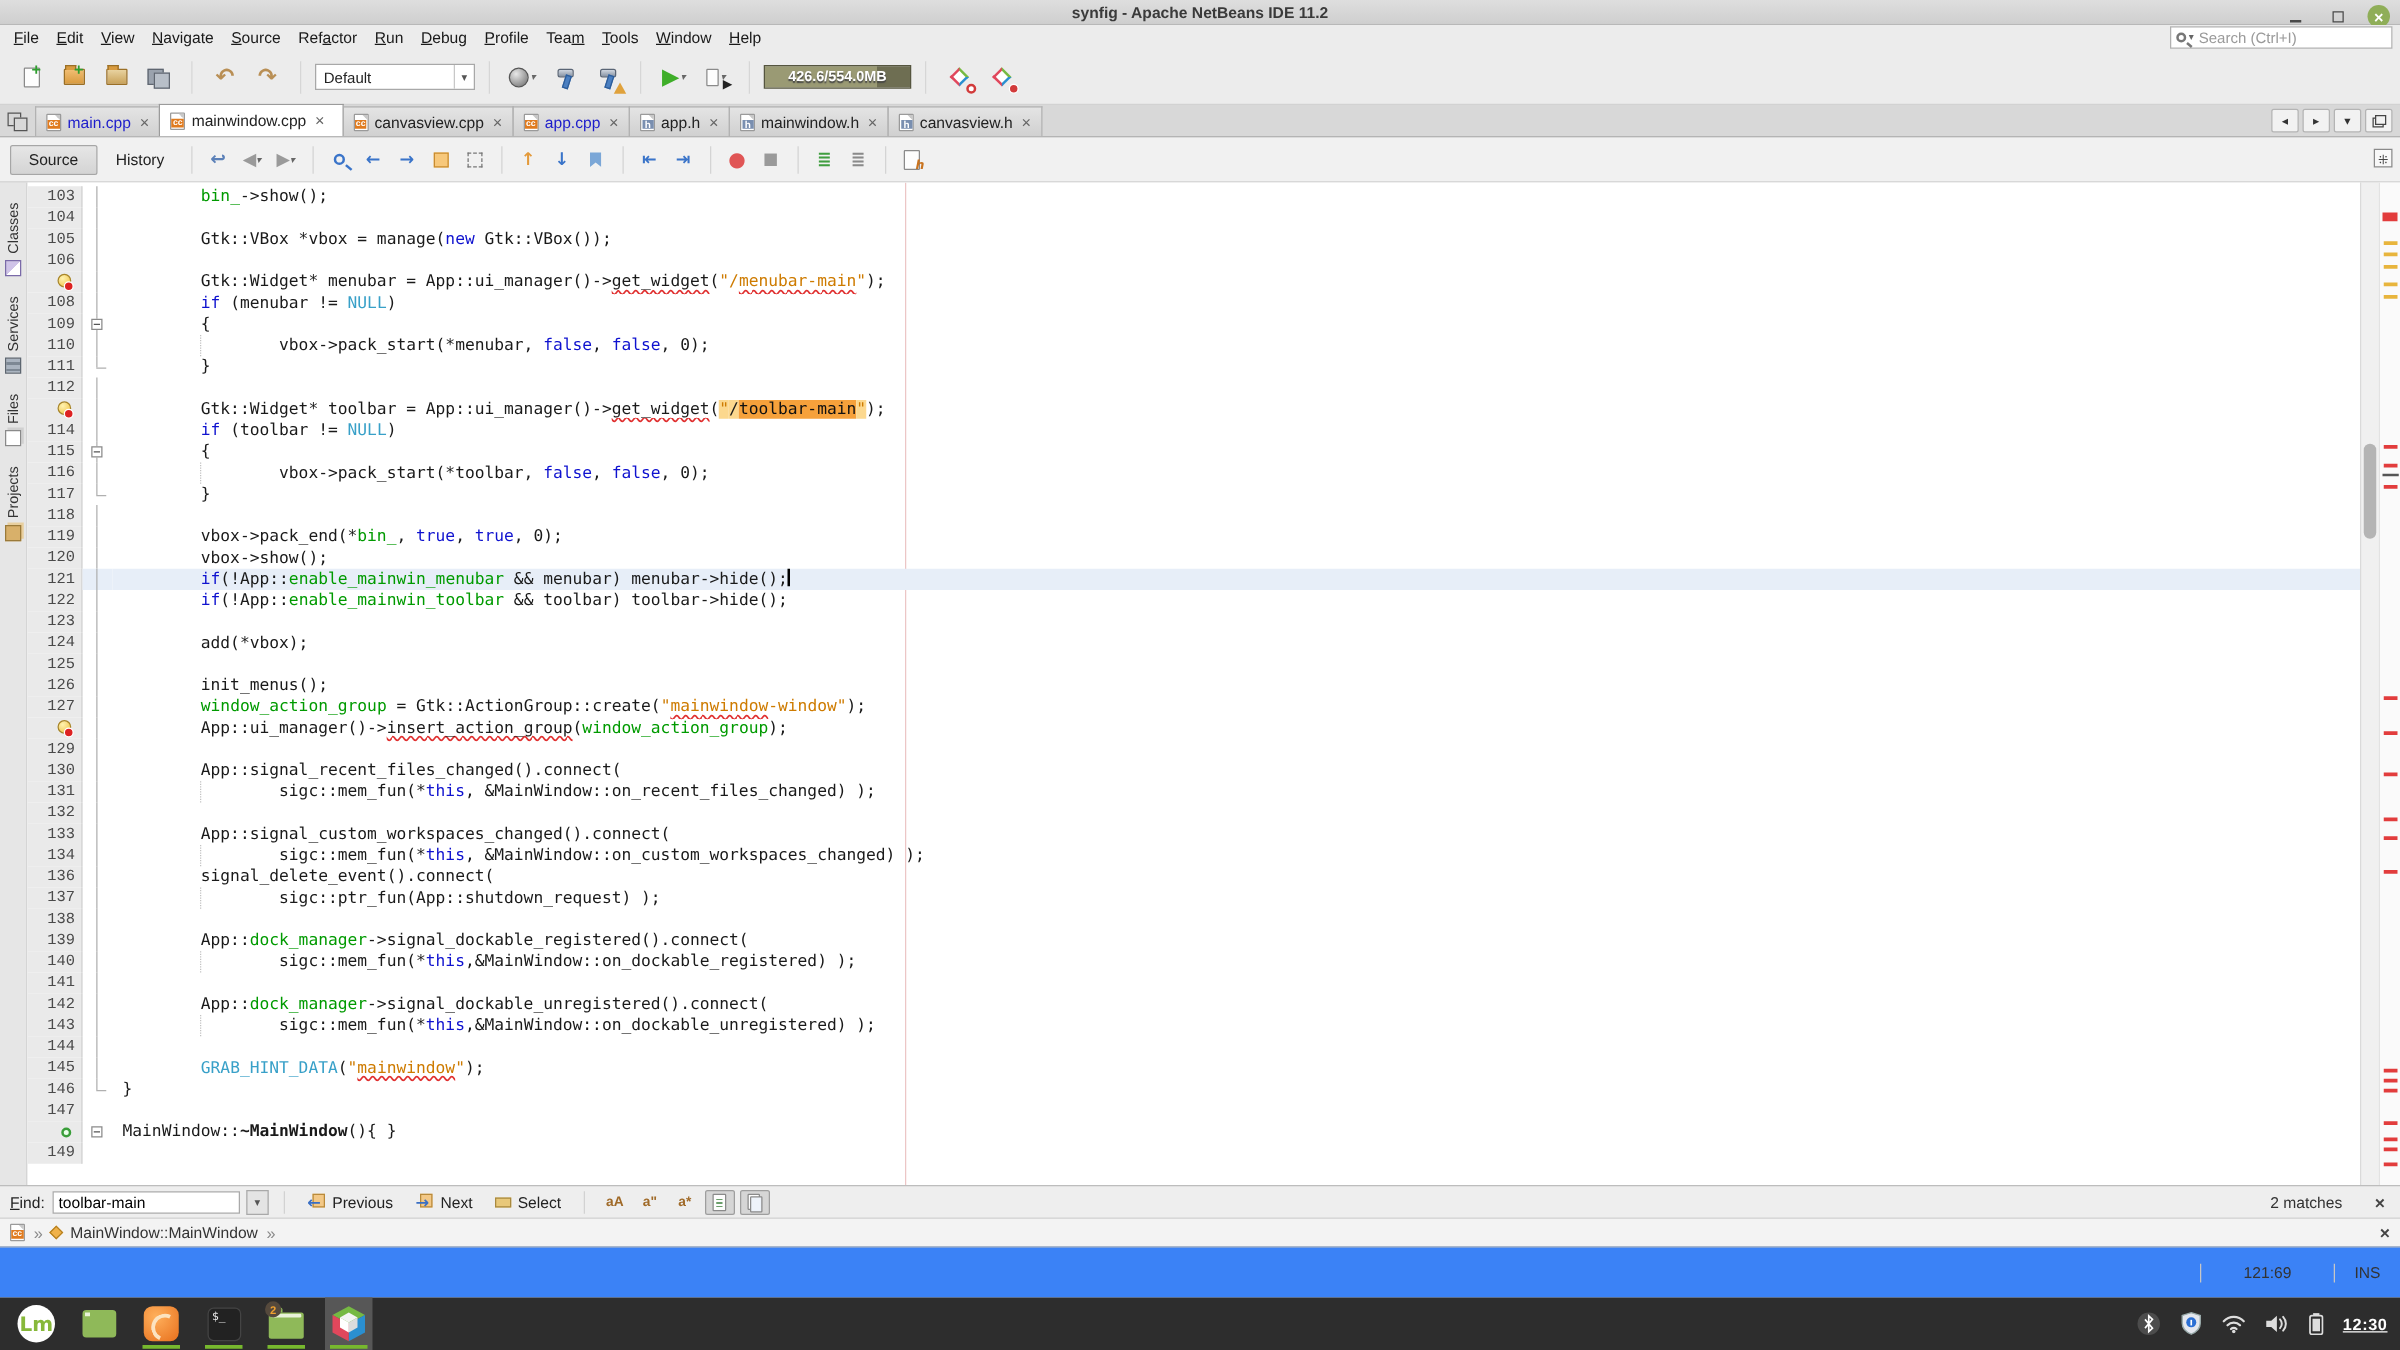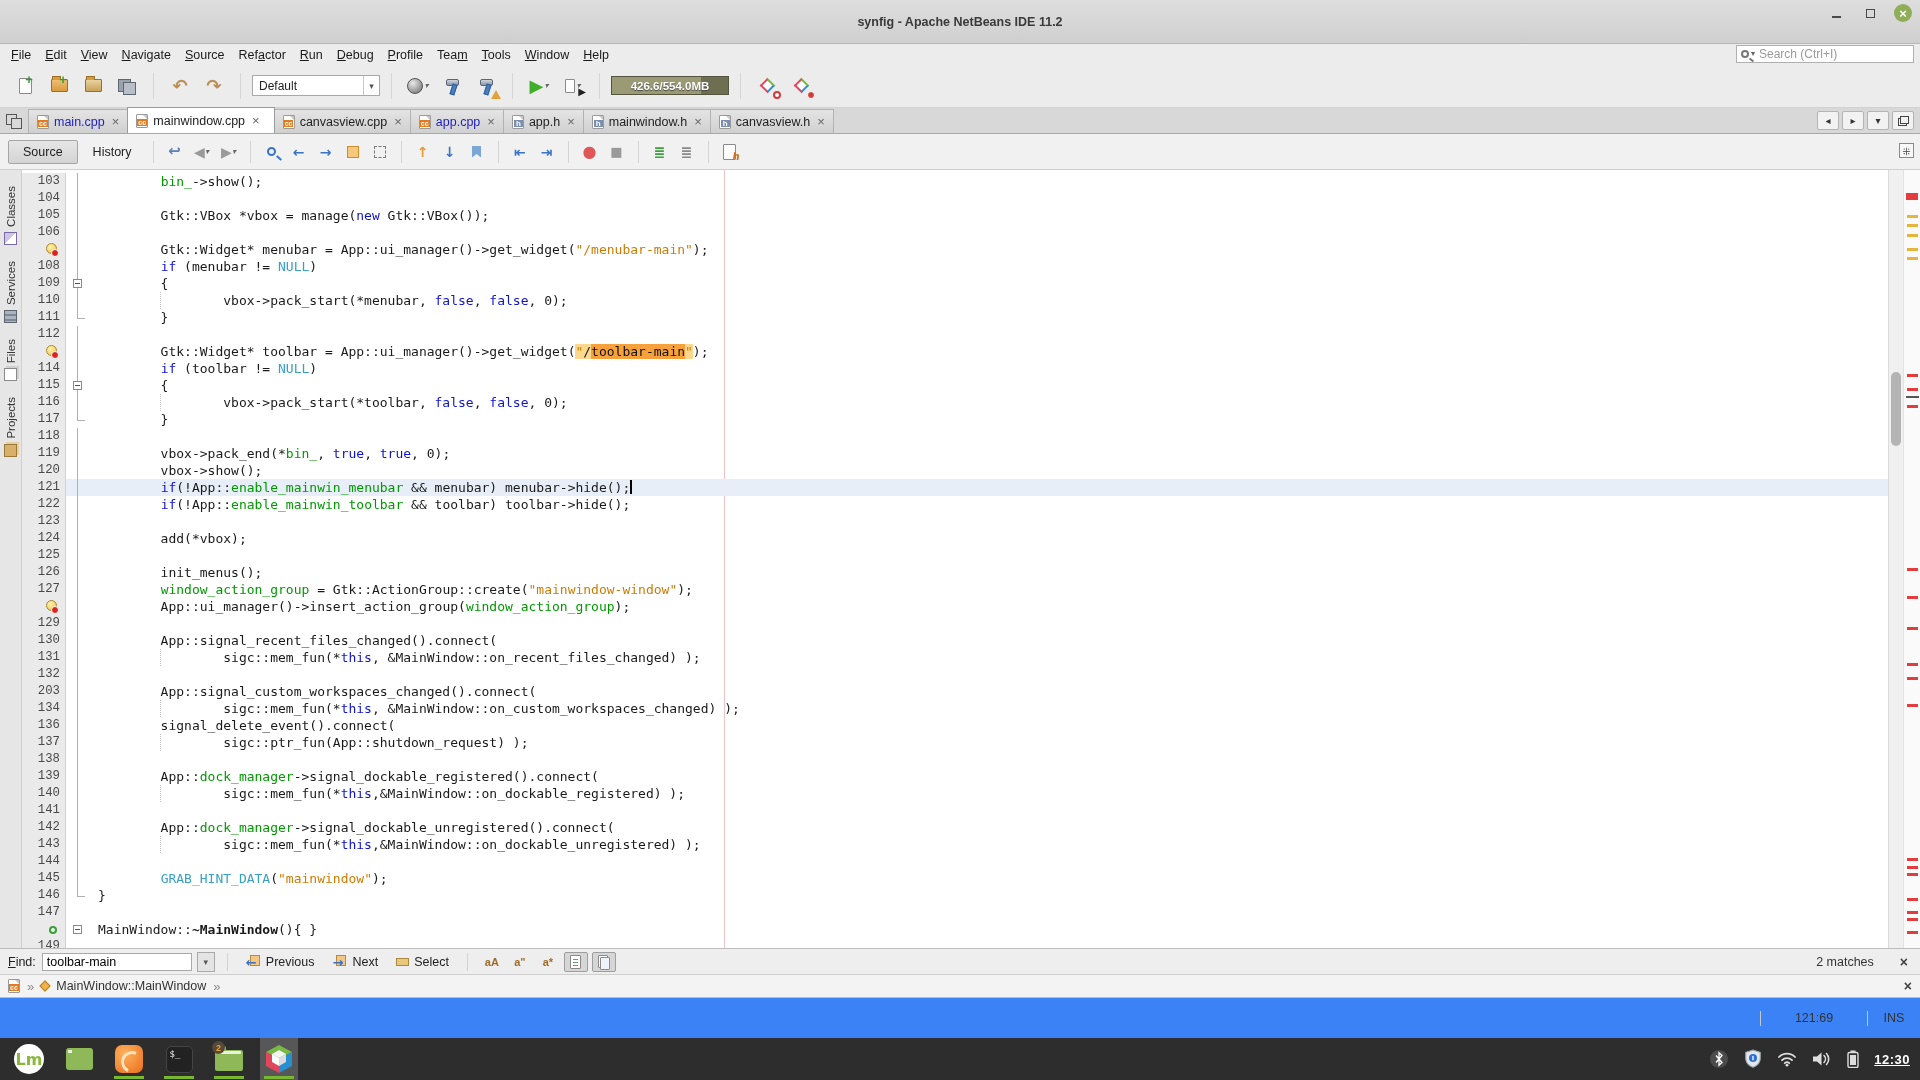--- a/index.html
+++ b/index.html
@@ -1,21 +1,21 @@
 <!DOCTYPE html>
 <html><head>
 <meta charset="utf-8">
 <style>
   html,body{margin:0;padding:0;background:#555;}
   *{box-sizing:border-box;}
   .screen{position:relative;width:1920px;height:1080px;background:#ececec;
     font-family:"Liberation Sans",sans-serif;color:#222;overflow:hidden;
     display:flex;flex-direction:column;}
   
-  .titlebar{height:44px;background:linear-gradient(#dedede,#cfcfcf);border-bottom:1px solid #b8b8b8;
+  .titlebar{height:20px;background:linear-gradient(#dedede,#cfcfcf);border-bottom:1px solid #b8b8b8;
     position:relative;display:flex;align-items:center;justify-content:center;flex:none;}
   .title{font-size:12.5px;font-weight:bold;color:#3a3a3a;}
   .winbtns{position:absolute;right:8px;top:0;height:26px;display:flex;align-items:center;gap:14px;}
   .wbtn{width:20px;height:20px;display:flex;align-items:center;justify-content:center;
     color:#4a4a4a;font-size:13px;cursor:default;}
   .wbtn.close{background:#8fae58;border-radius:50%;width:18px;height:18px;color:#fff;font-weight:bold;}
   .glyph-restore{width:9px;height:9px;border:1.4px solid #4a4a4a;}
   .glyph-min{width:9px;height:2px;background:#4a4a4a;margin-top:8px;}
   
   .menubar{height:20px;background:#ececec;display:flex;align-items:center;padding-left:4px;flex:none;position:relative;}
@@ -113,21 +113,21 @@
   .ln{width:44px;flex:none;background:#eaeaea;border-right:1px solid #d2d2d2;color:#4a4a4a;
     font-family:Liberation Mono, monospace;font-size:12.3px;display:flex;align-items:center;justify-content:flex-end;padding-right:5px;}
   .fold{width:24px;flex:none;position:relative;}
   .txt{flex:1;font-family:"DejaVu Sans Mono",monospace;font-size:13px;white-space:pre;color:#1a1a1a;position:relative;padding-left:8px;}
   .row.cur .fold,.row.cur .txt{background:#e7eef8;}
   .k{color:#0f12cf;}
   .s{color:#ce7b00;}
   .g{color:#009a00;}
   .m{color:#38a0c8;}
   .b{font-weight:bold;}
-  .w{text-decoration-style:wavy;text-decoration-color:#e03030;text-underline-offset:2px;}
+  .w{text-decoration:underline;text-decoration-style:wavy;text-decoration-color:#e03030;text-underline-offset:2px;}
   .h1{background:#f6a13b;color:#111;}
   .h2{background:#fcd88e;}
   .caret{display:inline-block;width:1.5px;height:14px;background:#000;vertical-align:-2px;}
   .guide{position:absolute;left:70px;top:0;bottom:0;border-left:1px dotted #c2c2c2;}
   .vl{position:absolute;left:11px;top:0;bottom:0;width:1px;background:#b0b0b0;}
   .vl.half{bottom:50%;}
   .helbow{position:absolute;left:11px;top:50%;width:8px;height:1px;background:#b0b0b0;}
   .fbox{position:absolute;left:7px;top:4px;width:9px;height:9px;background:#fff;border:1px solid #8a8a8a;}
   .fbox::after{content:'';position:absolute;left:1px;top:3px;width:5px;height:1px;background:#555;}
   .bulb{position:relative;display:inline-block;width:12px;height:14px;margin-right:2px;}
@@ -644,21 +644,21 @@
             <span class="txt"><i class="guide"></i><span>                sigc::mem_fun(*</span><span class="k">this</span><span>, &amp;MainWindow::on_recent_files_changed) );</span></span>
           </div>
           <div class="row">
             <span class="ln">132</span>
             <span class="fold">
               <i class="vl"></i>
             </span>
             <span class="txt"></span>
           </div>
           <div class="row">
-            <span class="ln">203</span>
+            <span class="ln">133</span>
             <span class="fold">
               <i class="vl"></i>
             </span>
             <span class="txt"><span>        App::signal_custom_workspaces_changed().connect(</span></span>
           </div>
           <div class="row">
             <span class="ln">134</span>
             <span class="fold">
               <i class="vl"></i>
             </span>

